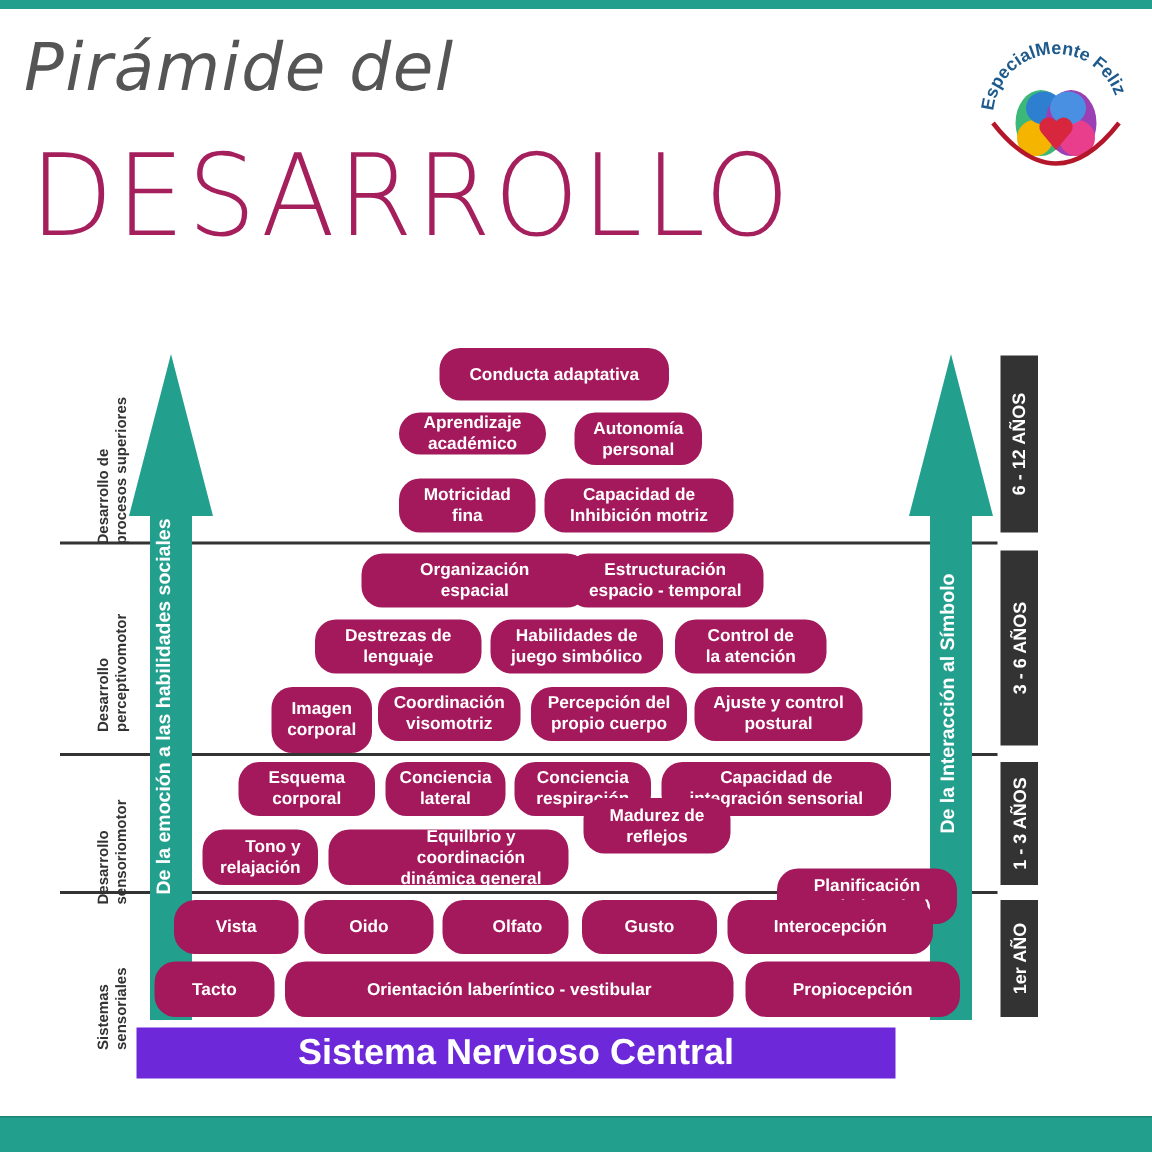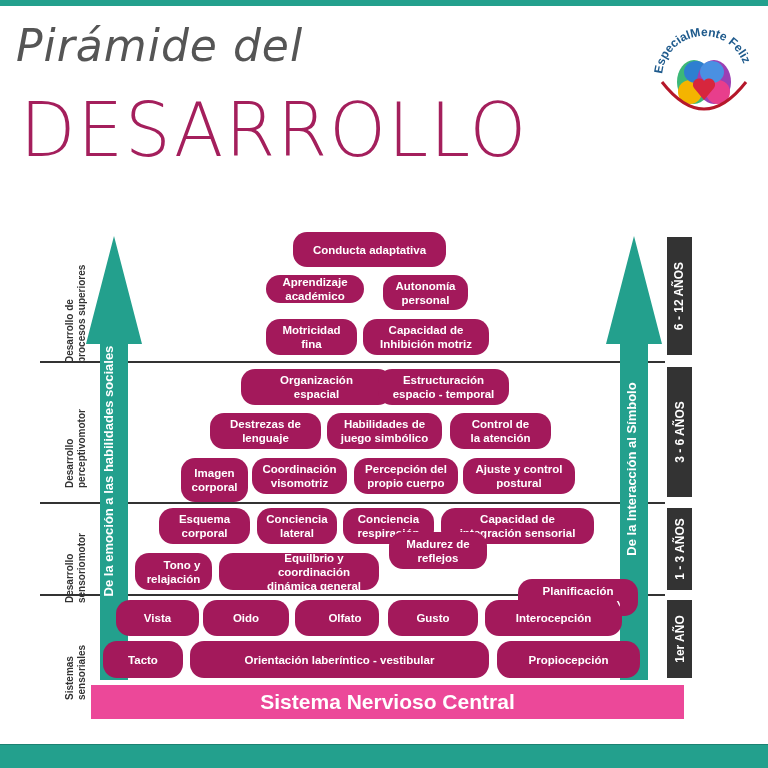--- a/index.html
+++ b/index.html
@@ -10,21 +10,21 @@
   .title2{position:absolute;left:20px;top:86px;font-family:"DejaVu Sans",sans-serif;font-weight:300;font-size:72px;color:#a41f5c;letter-spacing:2px;transform:scaleY(1.05);transform-origin:top left;}
   .logo{position:absolute;left:648px;top:26px;width:112px;height:92px;}
   .hline{position:absolute;left:40px;width:625px;height:2px;background:#333;}
   .box{position:absolute;background:#a3195b;color:#fff;font-weight:bold;font-size:11.5px;line-height:14px;text-align:center;display:flex;align-items:center;justify-content:center;box-sizing:border-box;padding:0 2px;font-family:"Liberation Sans",sans-serif;border-radius:14px;}
   .box span{white-space:pre-line;}
   .arrow{position:absolute;}
   .arrow-text{position:absolute;color:#ffffff;font-weight:bold;font-size:13px;white-space:nowrap;transform:rotate(-90deg);transform-origin:center center;text-align:center;}
   .stage{position:absolute;font-weight:bold;font-size:10px;line-height:12px;color:#333;white-space:pre-line;transform:rotate(-90deg);transform-origin:center center;text-align:left;}
   .age{position:absolute;left:667px;width:25px;background:#333333;color:#fff;display:flex;align-items:center;justify-content:center;}
   .age span{transform:rotate(-90deg);white-space:nowrap;font-weight:bold;font-size:12px;}
-  .snc{position:absolute;left:91px;top:685px;width:593px;height:34px;background:#ec4899;color:#fff;font-weight:bold;font-size:21px;display:flex;align-items:center;justify-content:center;}
+  .snc{position:absolute;left:91px;top:685px;width:506px;height:34px;background:#6d28d9;color:#fff;font-weight:bold;font-size:24px;display:flex;align-items:center;justify-content:center;}
 </style>
 </head>
 <body>
 
 <div class="topbar"></div>
 
 <div class="title1">Pirámide del</div>
 <div class="title2">DESARROLLO</div>
 
 <div class="logo">

